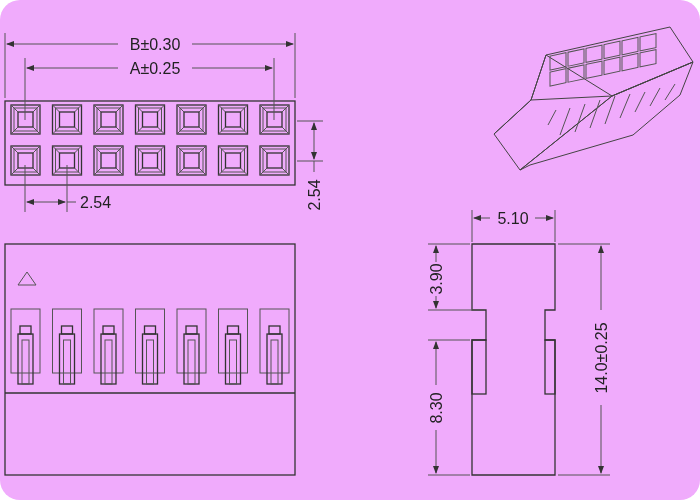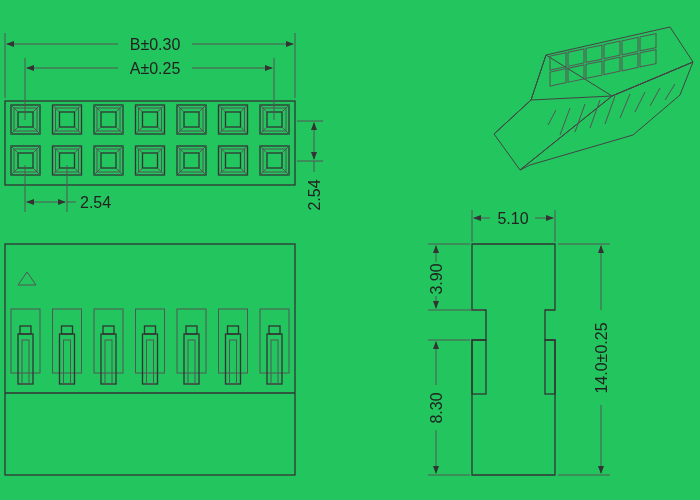--- a/index.html
+++ b/index.html
@@ -1,16 +1,16 @@
 <!DOCTYPE html>
 <html><head>
 <meta charset="utf-8">
 <style>
   html,body{margin:0;padding:0;background:#fff;}
-  #canvas{position:relative;width:700px;height:500px;overflow:hidden;background:#22c55e;}
+  #canvas{position:relative;width:700px;height:500px;overflow:hidden;background:#f0abfc;border-radius:20px;}
   svg{position:absolute;left:0;top:0;}
   text{font-family:"Liberation Sans","DejaVu Sans",sans-serif;fill:#222;}
   .ln{stroke:#333;stroke-width:1.3;fill:none;}
   .th{stroke:#555;stroke-width:1;fill:none;}
 </style>
 </head>
 <body>
 
 <div id="canvas">
 <svg width="700" height="500" viewBox="0 0 700 500">

